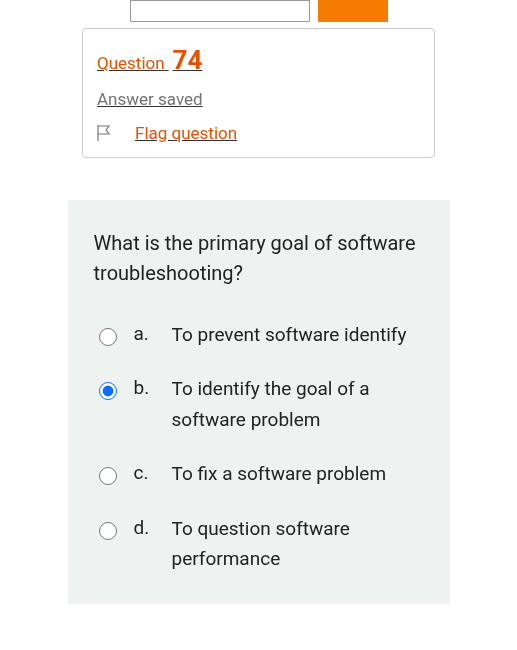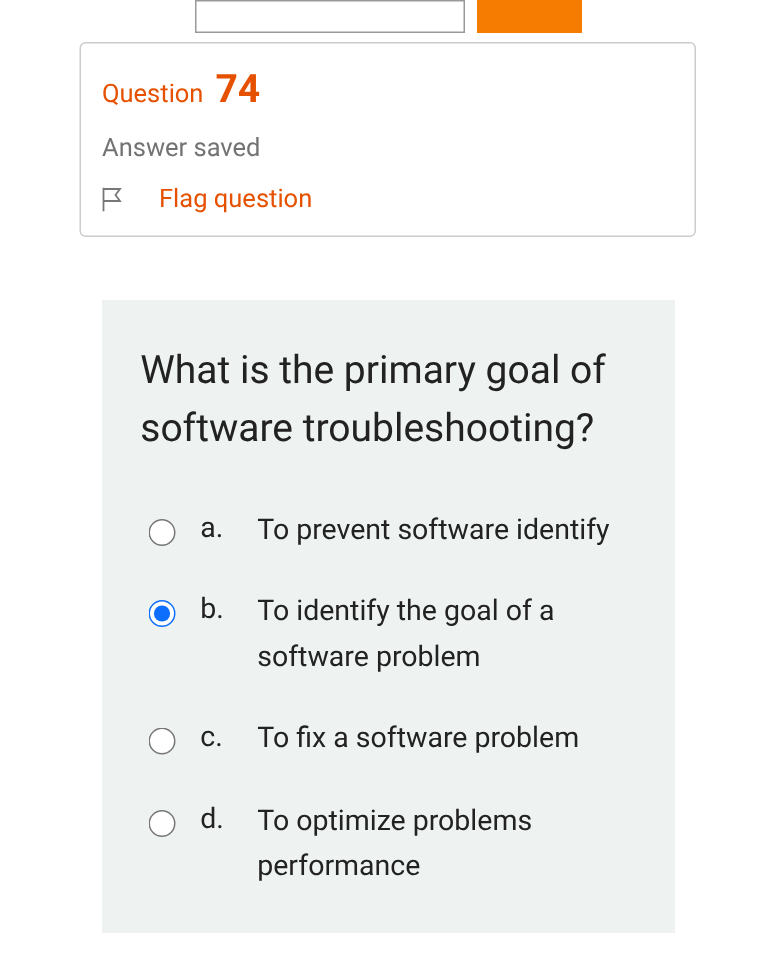--- a/index.html
+++ b/index.html
@@ -25,24 +25,25 @@
       background: #fff;
     }
     .orange-btn {
       width: 70px;
       height: 22px;
       background: #f57c00;
       border: none;
     }
     .question-info {
       margin: 6px auto 0;
-      width: 411px;
+      width: 353px;
       border: 1px solid #ccc;
       border-radius: 4px;
       padding: 16px 14px 14px 14px;
+      text-decoration: underline;
     }
     .question-label {
       color: #e65100;
       font-size: 17px;
       font-weight: 400;
     }
     .question-number {
       color: #e65100;
       font-size: 26px;
       font-weight: 700;
@@ -68,21 +69,21 @@
       color: #e65100;
       font-size: 17px;
     }
     .question-body {
       margin: 42px auto 0;
       width: 382px;
       background: #eef3f1;
       padding: 28px 26px 30px 26px;
     }
     .question-text {
-      font-size: 26px;
+      font-size: 20px;
       color: #222;
       line-height: 1.5;
       margin-bottom: 32px;
     }
     .answer-row {
       display: flex;
       align-items: flex-start;
       margin-bottom: 24px;
       gap: 14px;
     }
@@ -150,15 +151,15 @@
 
   <div class="answer-row">
     <span class="radio-wrap"><input type="radio" name="q74" style=""></span>
     <span class="answer-letter">c.</span>
     <span class="answer-text">To fix a software problem</span>
   </div>
 
   <div class="answer-row">
     <span class="radio-wrap"><input type="radio" name="q74" style=""></span>
     <span class="answer-letter">d.</span>
-    <span class="answer-text">To optimize problems performance</span>
+    <span class="answer-text">To question software performance</span>
   </div>
 </div>
 
 </body></html>

